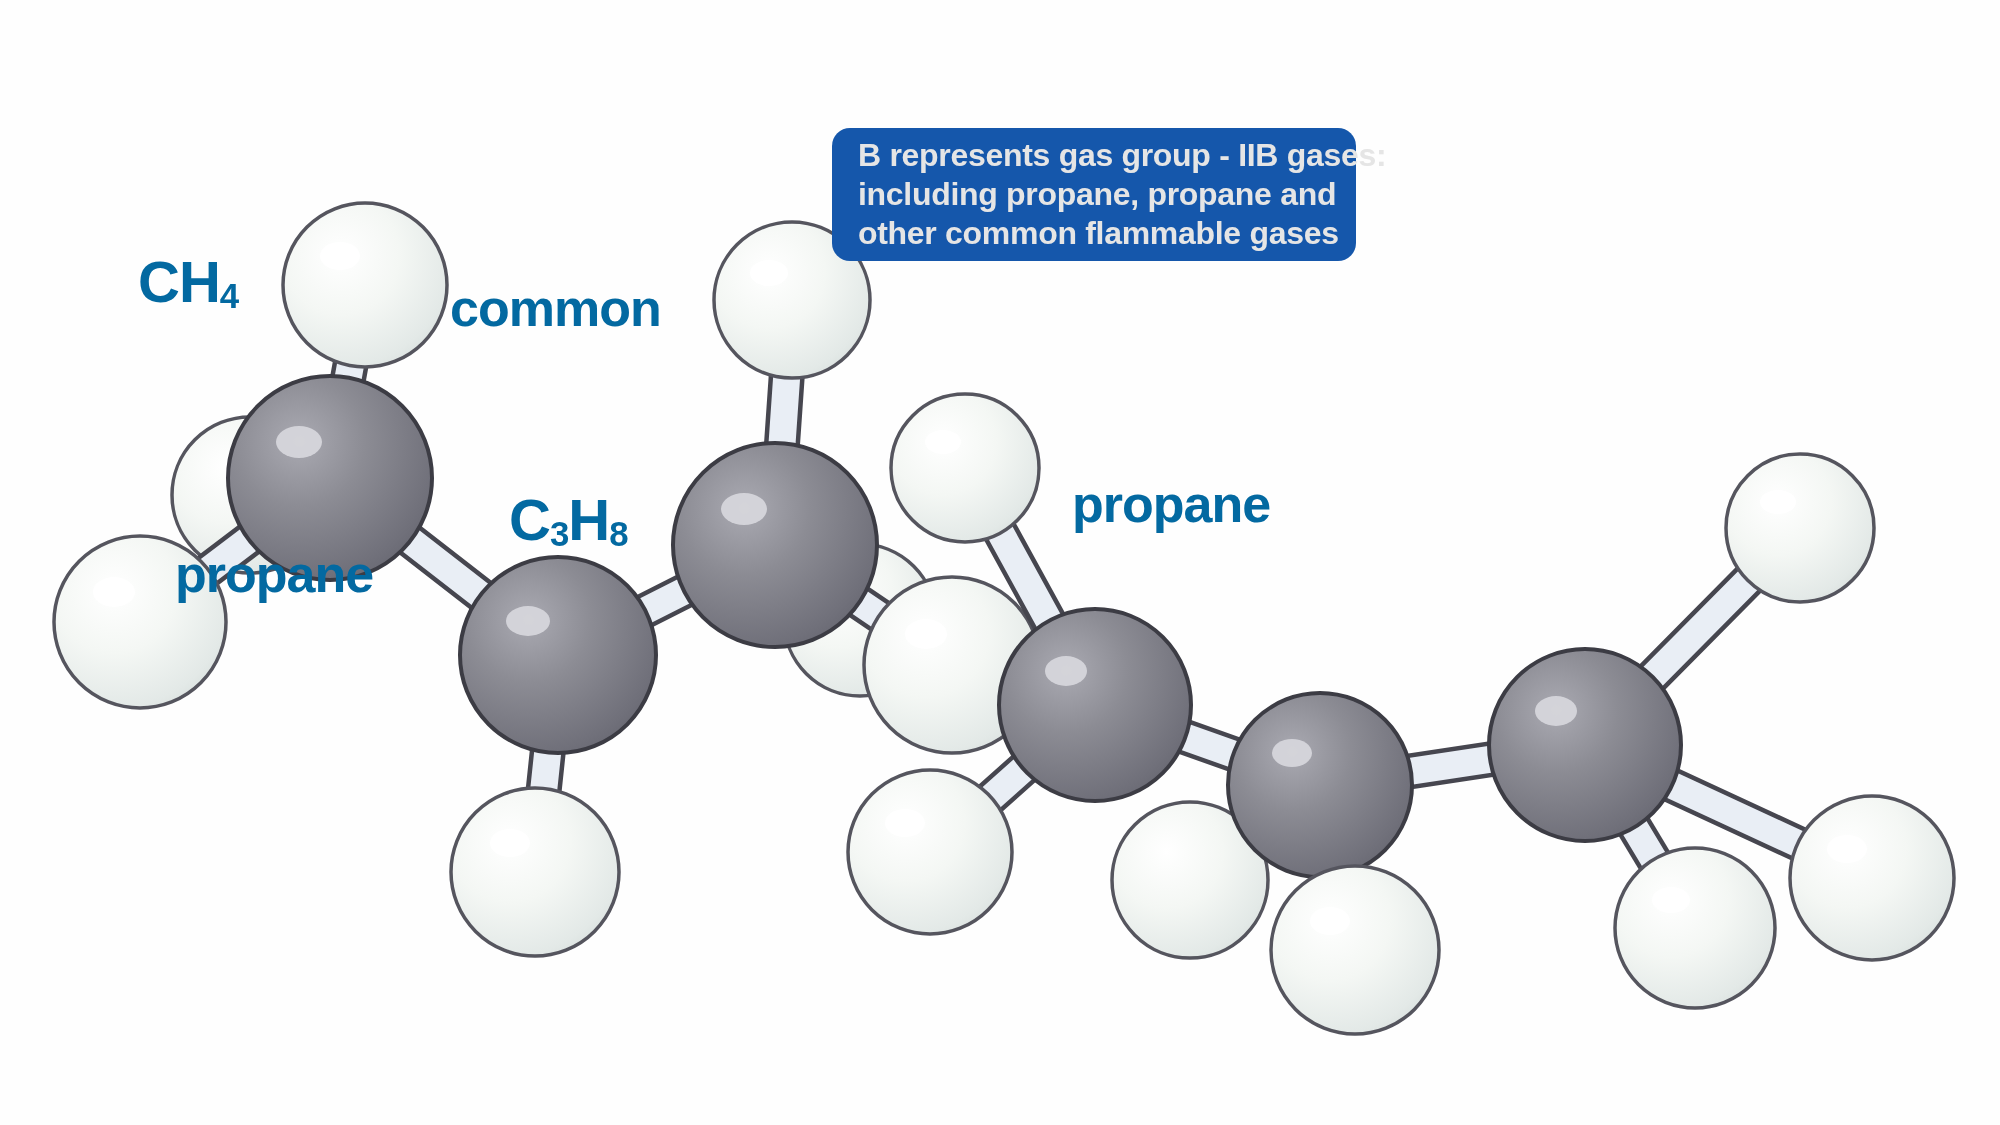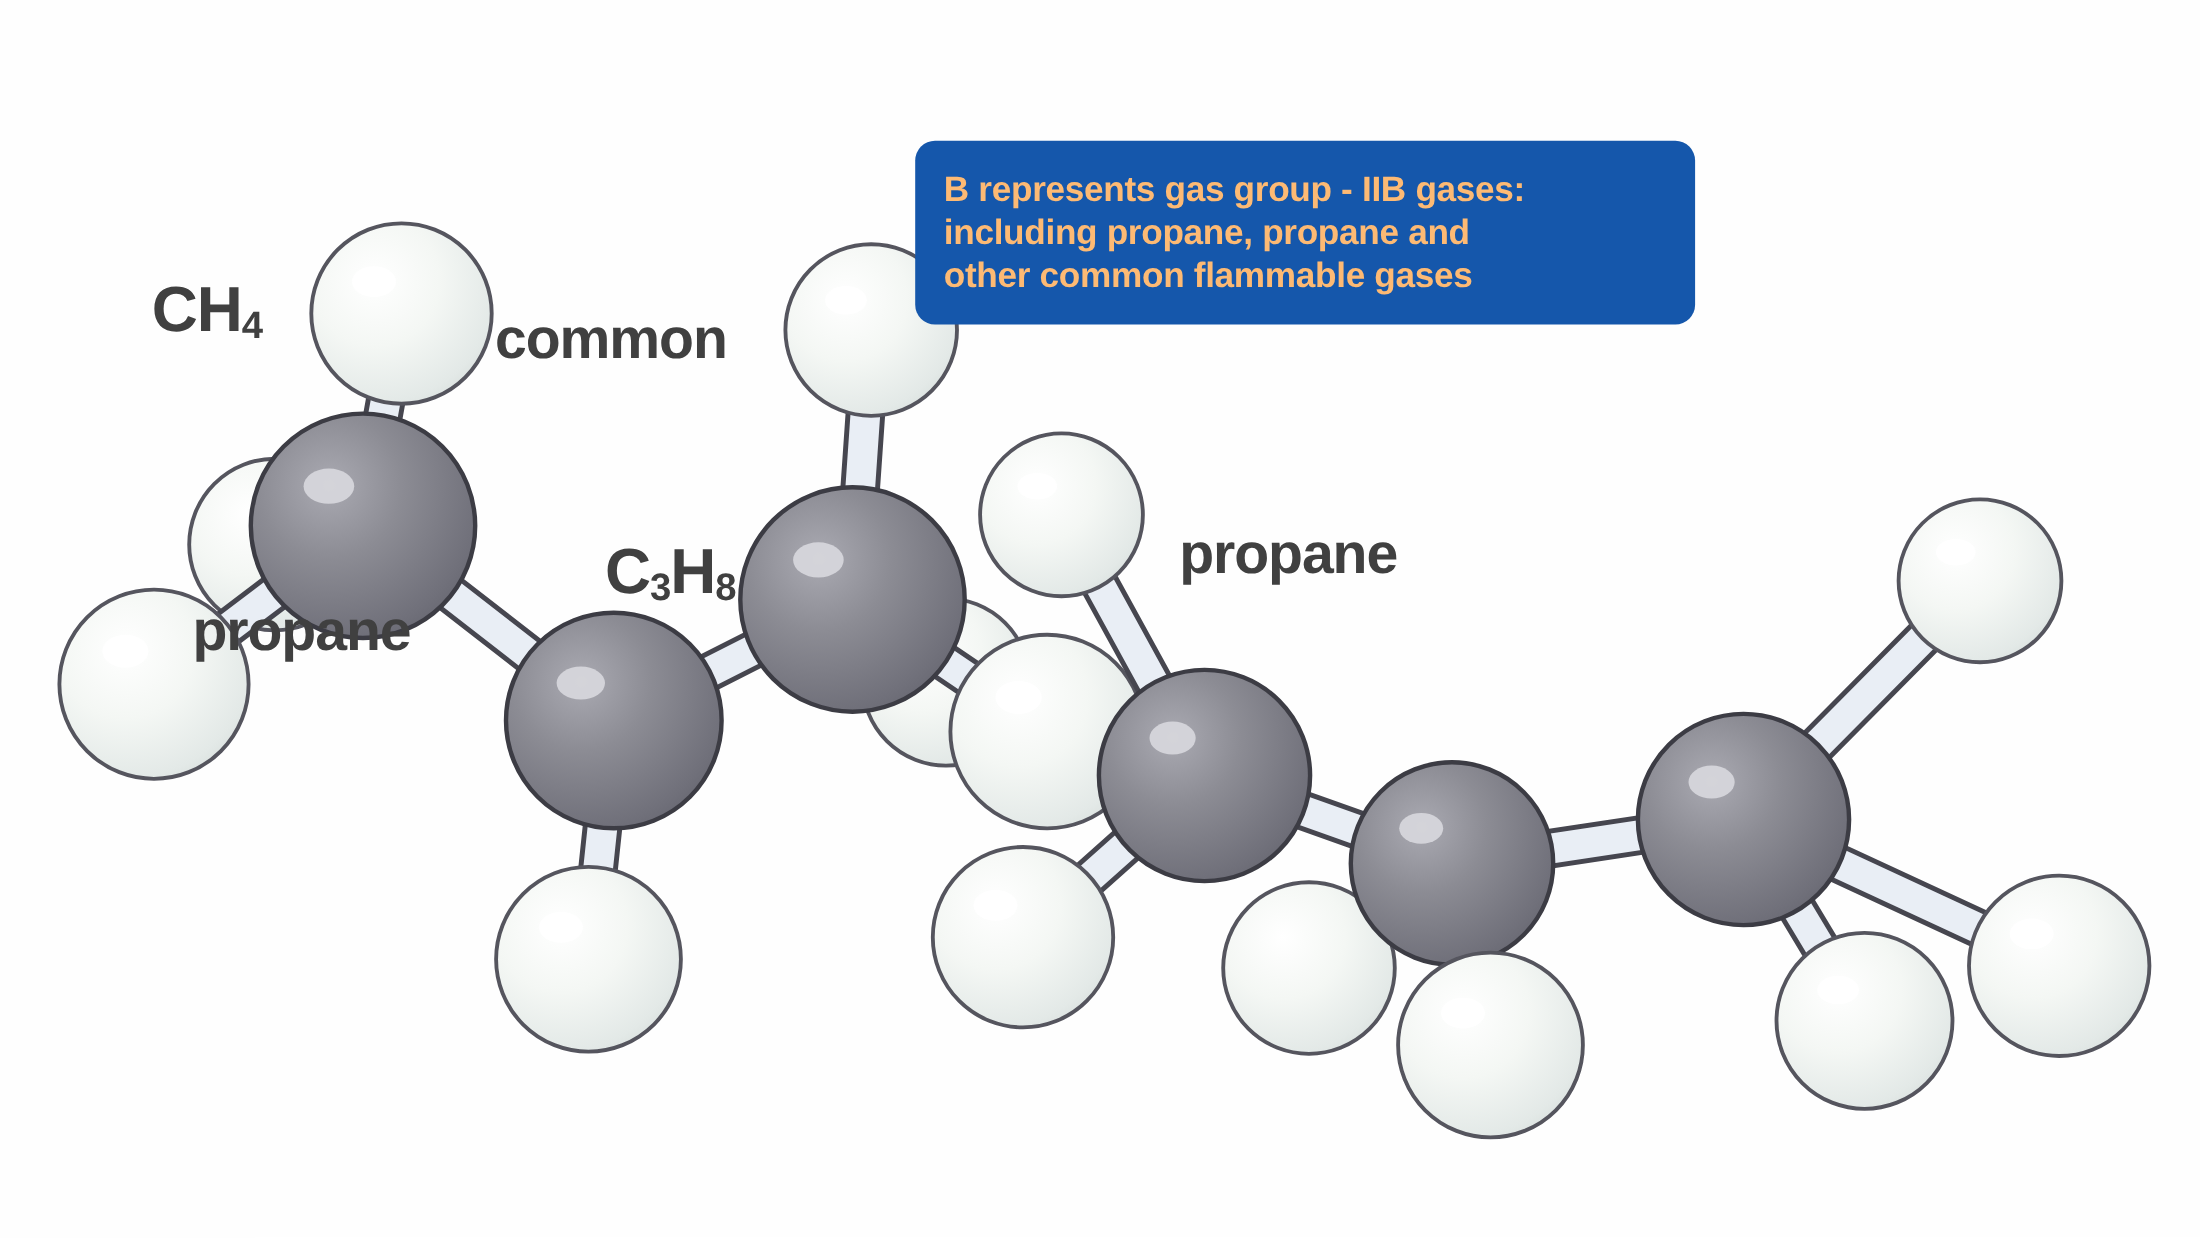--- a/index.html
+++ b/index.html
@@ -20,47 +20,47 @@
   .bond-out { stroke: #46464f; stroke-width: 36; stroke-linecap: round; fill: none; }
   .bond-in  { stroke: #e9eef5; stroke-width: 27; stroke-linecap: round; fill: none; }
   .carbon   { fill: url(#gradC); stroke: #3c3c44; stroke-width: 4; }
   .hydrogen { fill: url(#gradH); stroke: #55555e; stroke-width: 3.5; }
   .hl-c { fill: #d8d8de; opacity: 0.9; }
   .hl-h { fill: #ffffff; opacity: 0.95; }
   
   .label {
     position: absolute;
     font-weight: 700;
-    color: #404040;
+    color: #0369a1;
     white-space: nowrap;
     z-index: 5;
   }
   .formula { font-size: 58px; letter-spacing: -1px; }
   .formula sub {
     font-size: 0.6em;
     vertical-align: baseline;
     position: relative;
     bottom: -0.18em;
   }
   .name { font-size: 52px; letter-spacing: -1px; }
   .label-ch4          { left: 138px; top: 248px; }
   .label-methane      { left: 450px; top: 278px; }
   .label-propane-left { left: 175px; top: 544px; }
-  .label-c3h8         { left: 550px; top: 486px; }
+  .label-c3h8         { left: 509px; top: 486px; }
   .label-propane-right{ left: 1072px; top: 474px; }
   
   .infobox {
     position: absolute;
     left: 832px; top: 128px;
-    width: 709px;
+    width: 524px;
     box-sizing: border-box;
     background: #1557ab;
-    color: #fdba74;
+    color: #e5e5e5;
     border-radius: 18px;
-    padding: 25px 26px;
+    padding: 8px 26px;
     z-index: 6;
   }
   .infobox-line {
     font-size: 32px;
     font-weight: 700;
     letter-spacing: -0.3px;
     line-height: 1.22;
     white-space: nowrap;
   }
 </style>

